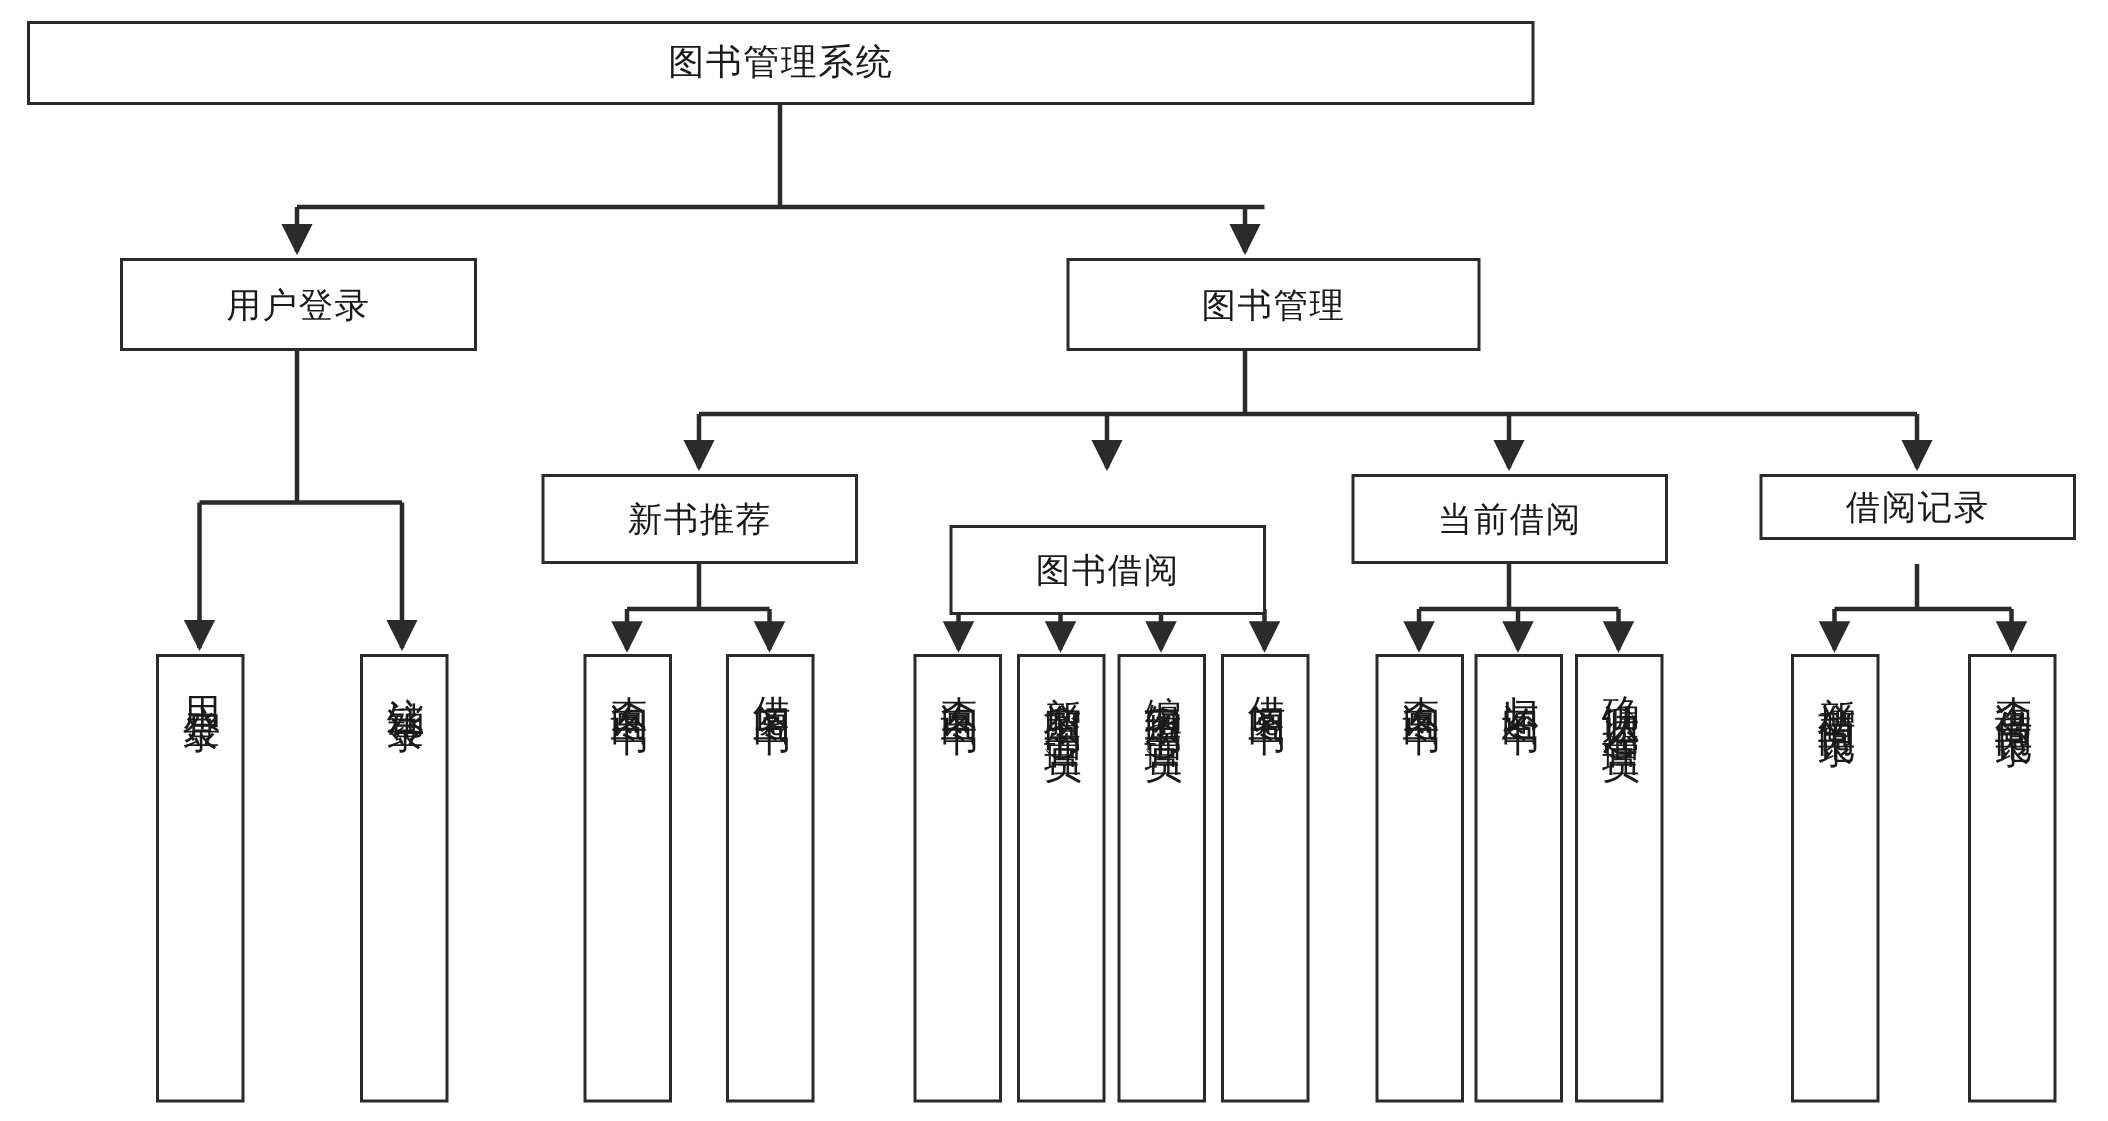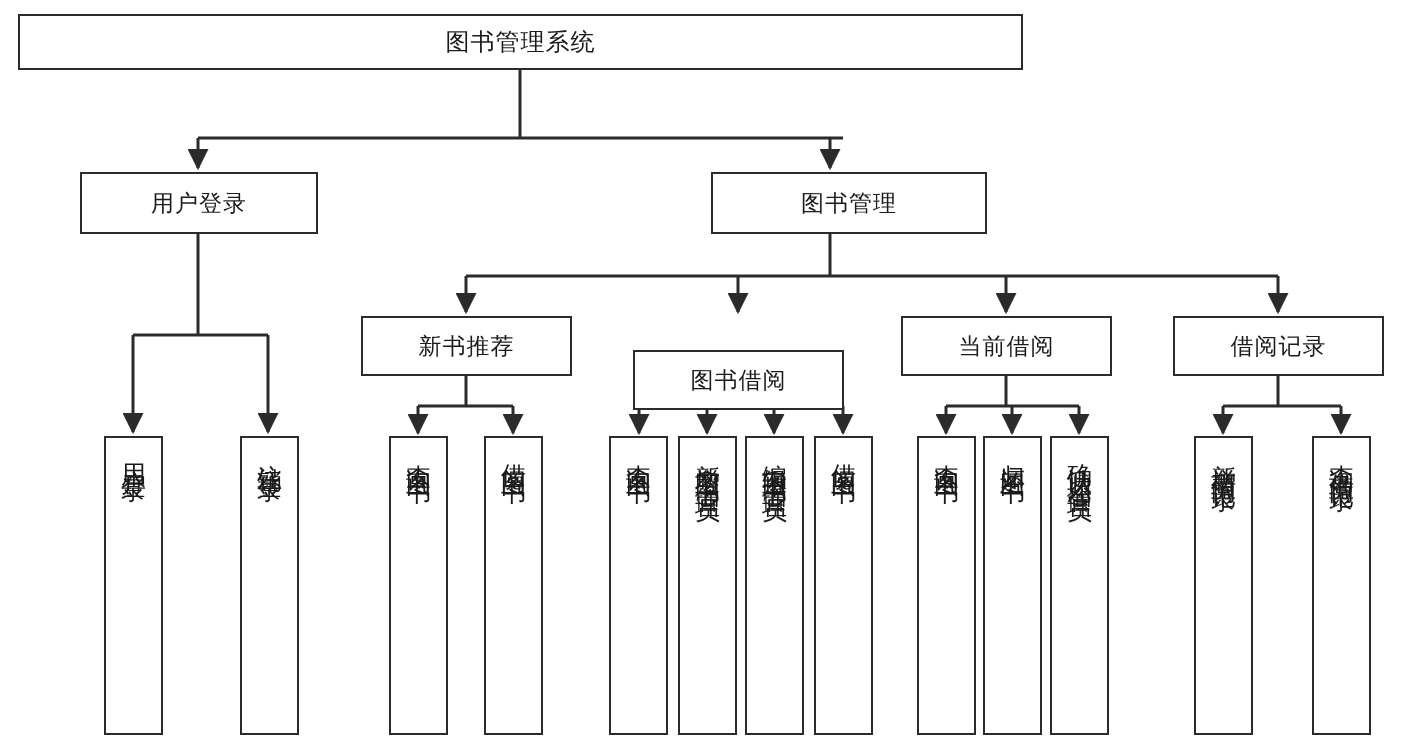--- a/index.html
+++ b/index.html
@@ -148,21 +148,21 @@
   </div>
 
   <div class="node horiz" style="left:633px; top:316px; width:211px; height:60px;margin-top:34px;">
     <span class="label">图书借阅</span>
   </div>
 
   <div class="node horiz" style="left:901px; top:316px; width:211px; height:60px;">
     <span class="label">当前借阅</span>
   </div>
 
-  <div class="node horiz" style="left:1173px; top:316px; width:211px; height:60px;">
+  <div class="node horiz" style="left:1173px; top:316px; width:211px; height:44px;">
     <span class="label">借阅记录</span>
   </div>
 
   <div class="node vert" style="left:104px; top:436px; width:59px; height:299px;">
     <span class="label">用户登录</span>
   </div>
 
   <div class="node vert" style="left:240px; top:436px; width:59px; height:299px;">
     <span class="label">注销登录</span>
   </div>

